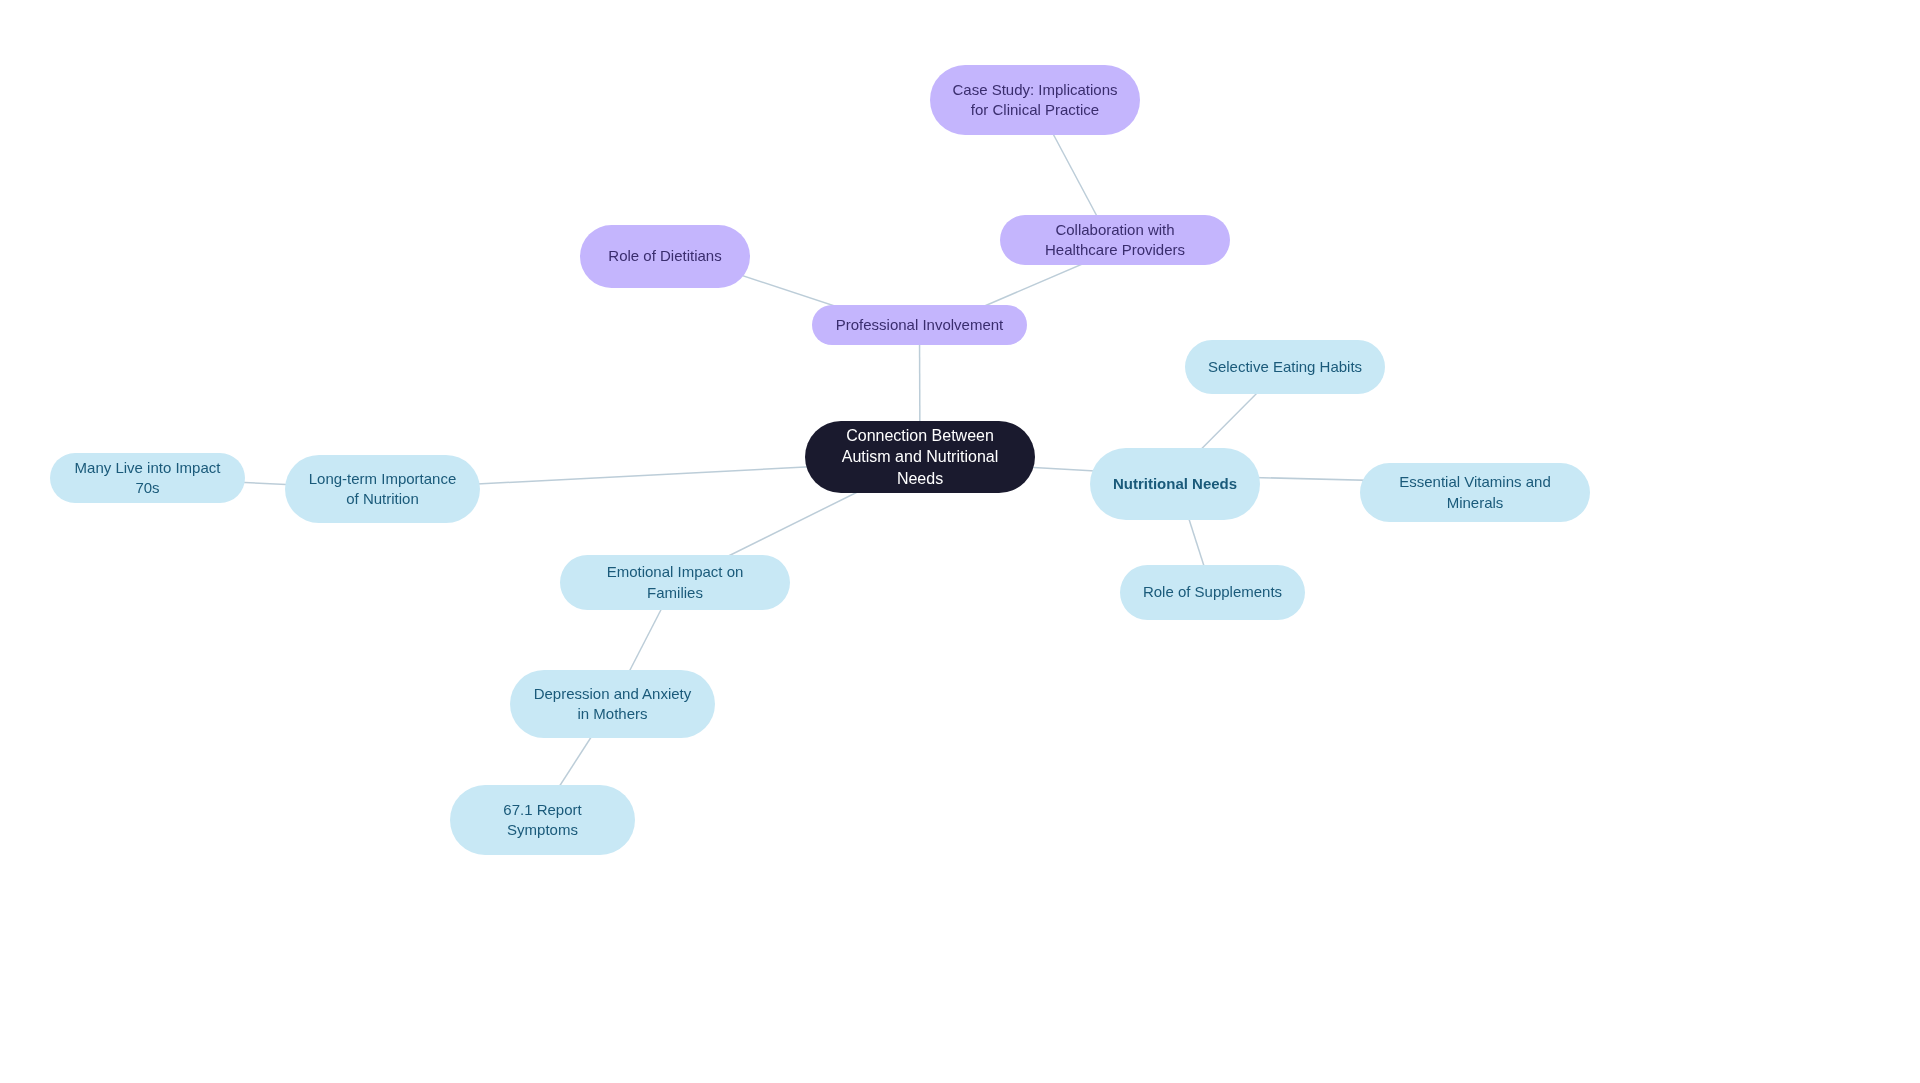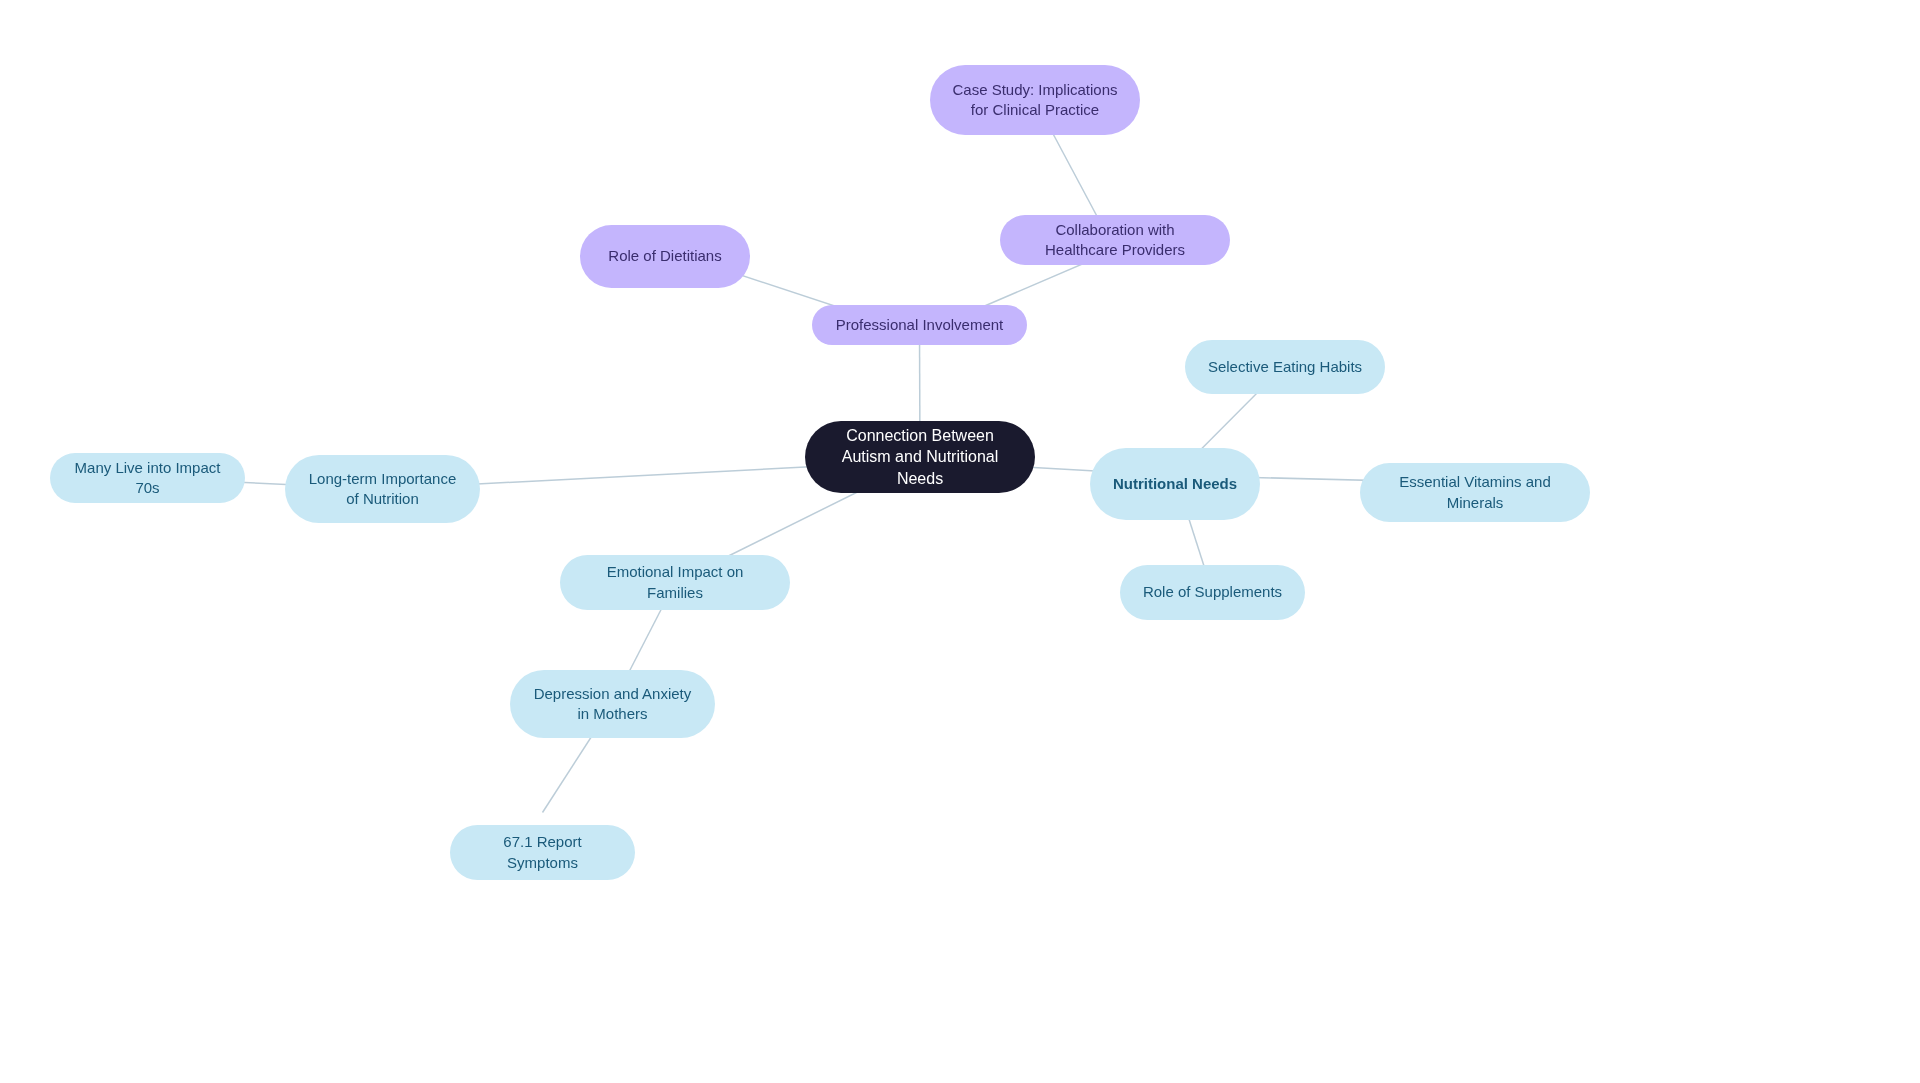--- a/index.html
+++ b/index.html
@@ -81,14 +81,14 @@
     <div class="node node-blue" style="left: 1090px; top: 448px; width: 170px; height: 72px; pointer-events: all; font-weight: bold;">Nutritional Needs</div>
     <div class="node node-blue" style="left: 1185px; top: 340px; width: 200px; height: 54px; pointer-events: all;">Selective Eating Habits</div>
     <div class="node node-blue" style="left: 1360px; top: 455px; width: 230px; height: 59px; pointer-events: all; margin-top: 8px;">Essential Vitamins and Minerals</div>
     <div class="node node-blue" style="left: 1120px; top: 565px; width: 185px; height: 55px; pointer-events: all;">Role of Supplements</div>
     <div class="node node-blue" style="left: 285px; top: 455px; width: 195px; height: 68px; pointer-events: all;">Long-term Importance of
 Nutrition</div>
     <div class="node node-blue" style="left: 50px; top: 453px; width: 195px; height: 50px; pointer-events: all;">Many Live into Impact 70s</div>
     <div class="node node-blue" style="left: 560px; top: 555px; width: 230px; height: 55px; pointer-events: all;">Emotional Impact on Families</div>
     <div class="node node-blue" style="left: 510px; top: 670px; width: 205px; height: 68px; pointer-events: all;">Depression and Anxiety in
 Mothers</div>
-    <div class="node node-blue" style="left: 450px; top: 825px; width: 185px; height: 55px; pointer-events: all;">67.1 Report Symptoms</div>
+    <div class="node node-blue" style="left: 450px; top: 785px; width: 185px; height: 70px; pointer-events: all;">67.1 Report Symptoms</div>
   </div>
 
 </body></html>

